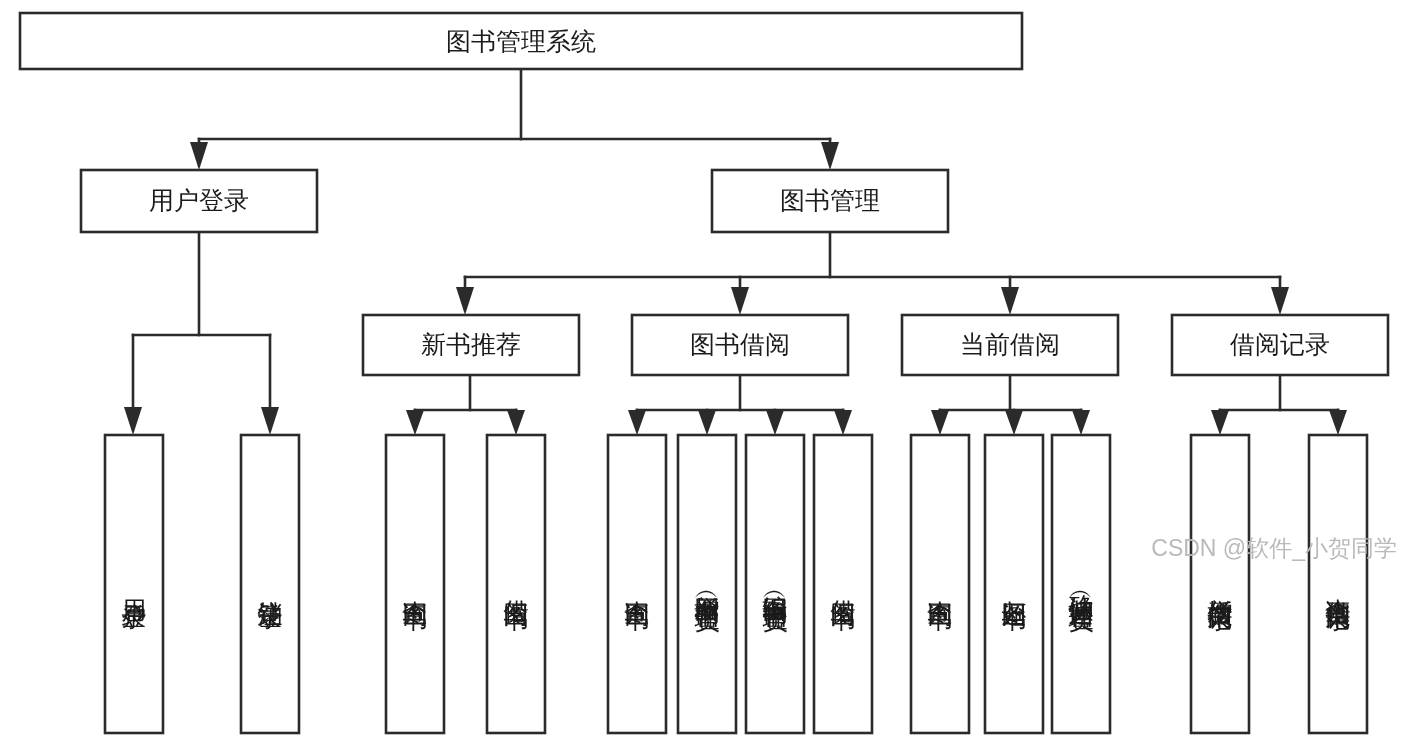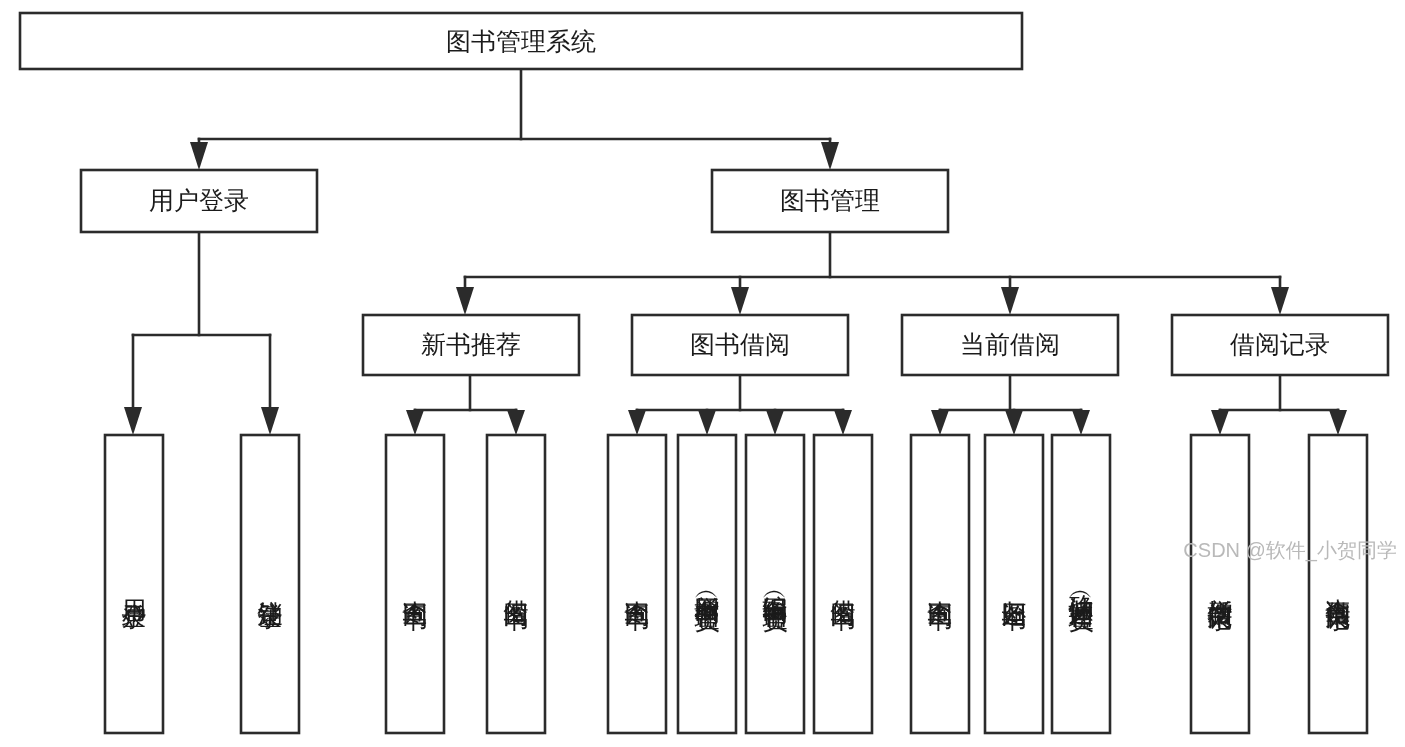--- a/index.html
+++ b/index.html
@@ -64,21 +64,21 @@
     height: 100%;
     display: flex;
     align-items: center;
     justify-content: center;
   }
   .watermark {
     position: absolute;
     right: 8px;
     bottom: 4px;
     font-family: "Liberation Sans", "DejaVu Sans", sans-serif;
-    font-size: 20px;
+    font-size: 23px;
     color: #b9b9b9;
     white-space: nowrap;
     pointer-events: none;
   }
 </style>
 </head>
 <body>
 
 <div id="diagram-root">
 

